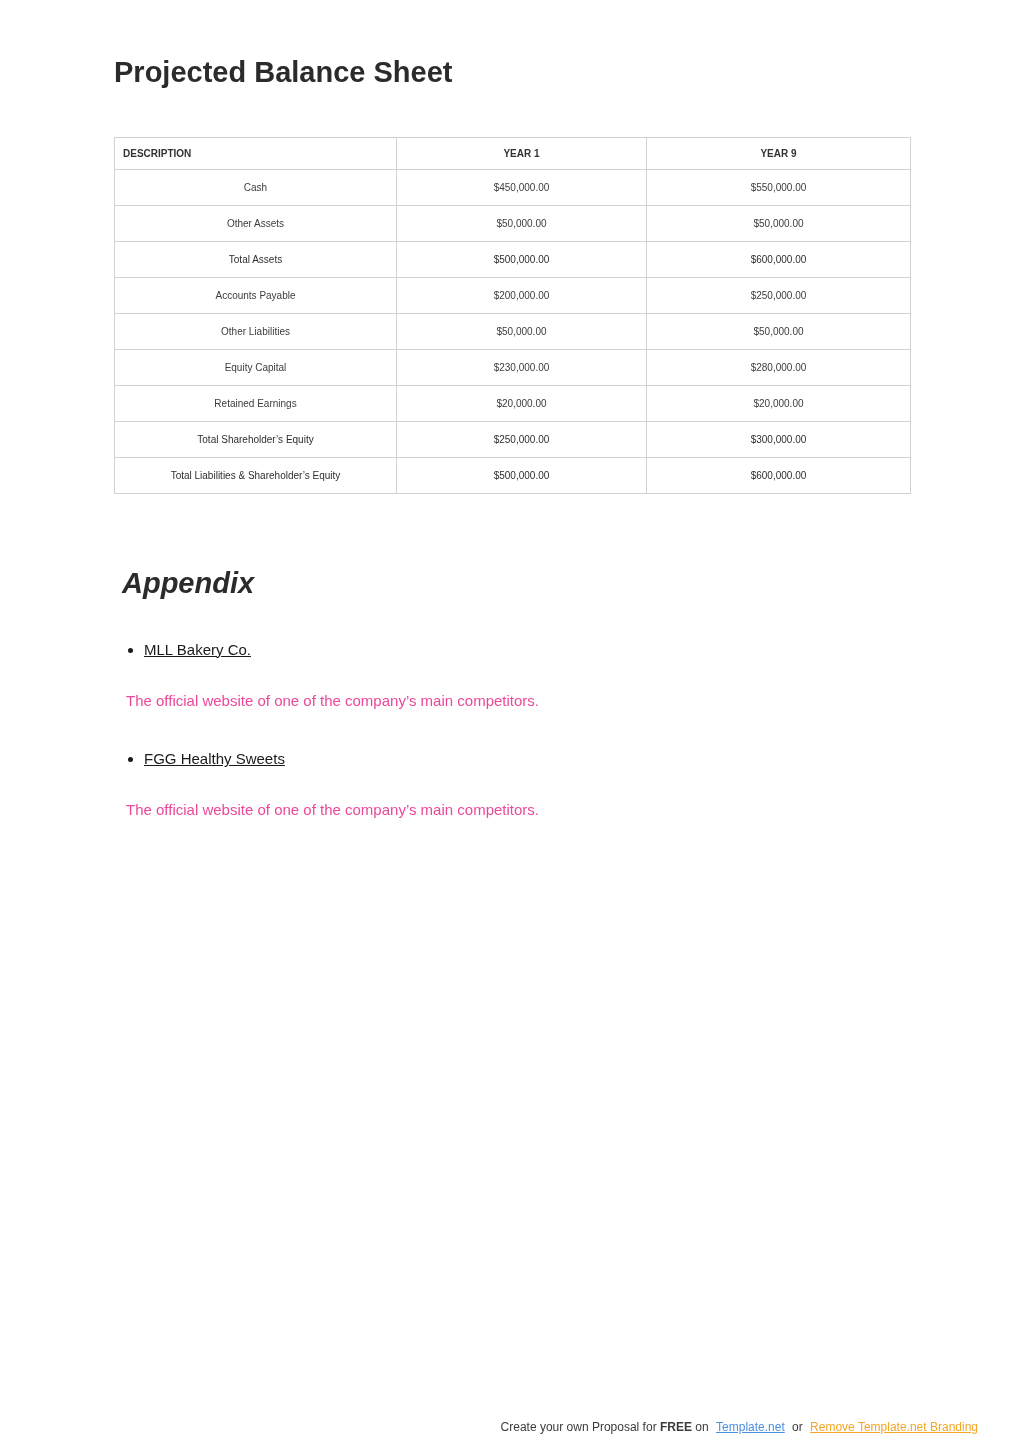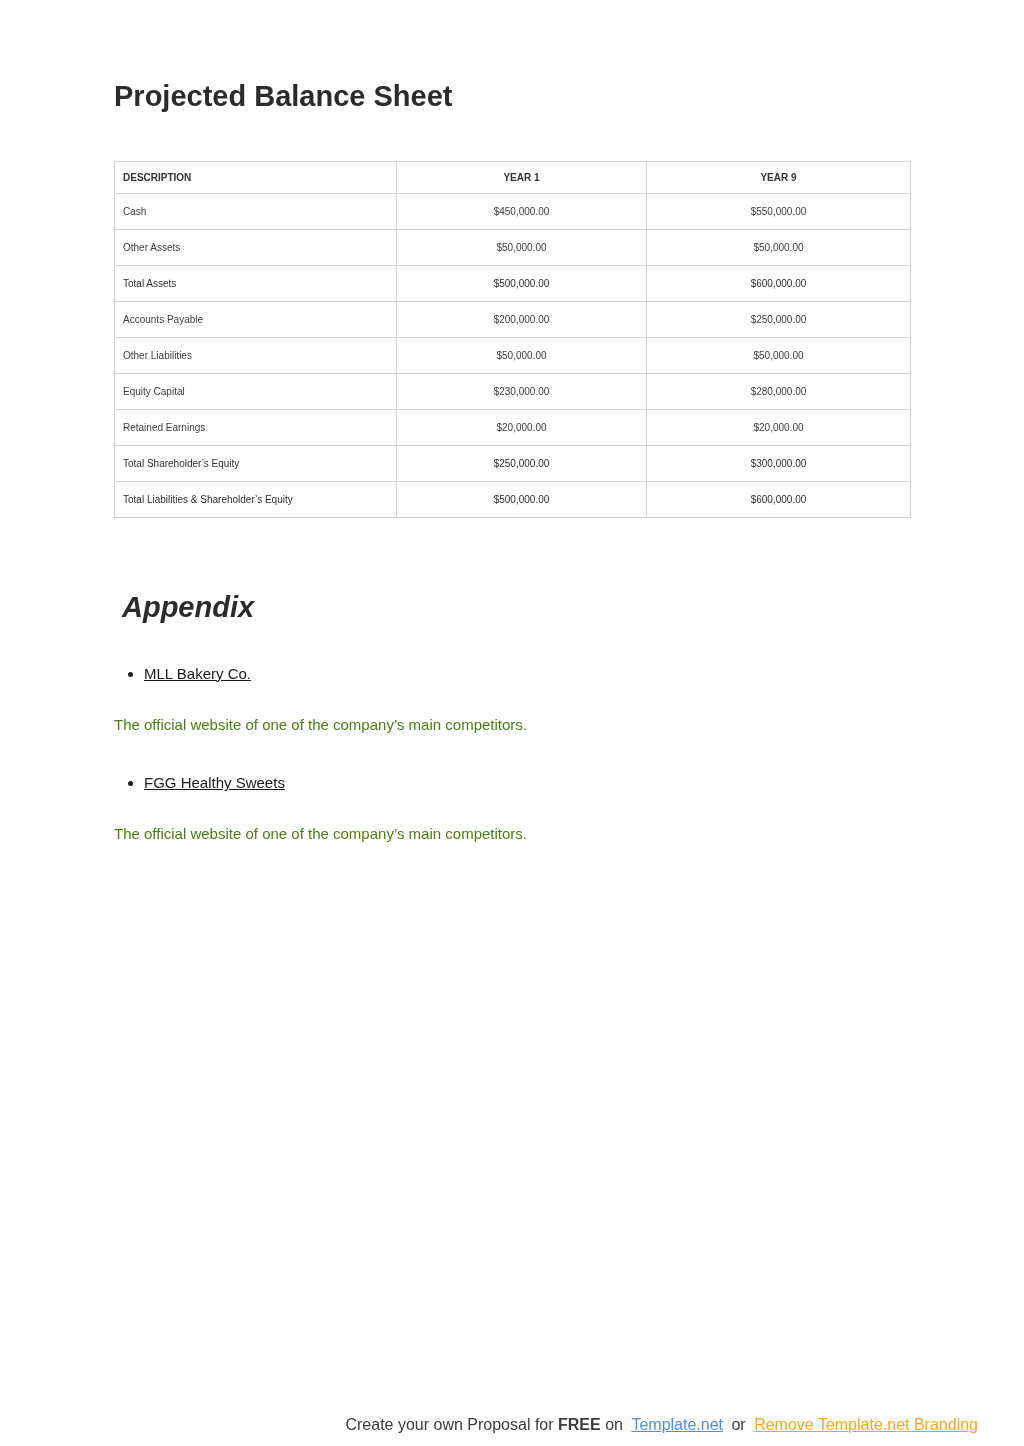--- a/index.html
+++ b/index.html
@@ -12,21 +12,21 @@
     position: relative;
     width: 1024px;
     height: 1446px;
     margin: 0 auto;
     background: #ffffff;
     padding: 0 114px;
     overflow: hidden;
   }
   .doc-title {
     margin: 0;
-    padding-top: 79px;
+    padding-top: 55px;
     font-size: 29px;
     line-height: 1.2;
     font-weight: 700;
     color: #2b2b2b;
   }
   table.balance {
     border-collapse: collapse;
     table-layout: fixed;
     width: 796px;
     margin-top: 47px;
@@ -37,21 +37,21 @@
     border: 1px solid #d2d2d2;
     padding: 0 8px;
     overflow: hidden;
     white-space: nowrap;
   }
   table.balance th { height: 32px; font-weight: 700; color: #333333; }
   table.balance td { height: 36px; }
   .col-desc  { width: 282px; text-align: left; padding-left: 6px; }
   .col-year1 { width: 250px; text-align: center; }
   .col-year2 { width: 264px; text-align: center; }
-  td.cell-label { text-align: left; padding-left: 6px; }
+  td.cell-label { text-align: center; padding-left: 6px; }
   td.cell-value { text-align: center; }
   tr.bold-row td { font-weight: 400; color: #2e2e2e; }
   .appendix-title {
     margin: 8px;
     padding-top: 64px;
     font-size: 29px;
     line-height: 1.2;
     font-weight: 700;
     color: #2b2b2b;
     font-style: italic;
@@ -65,30 +65,30 @@
     font-size: 15px;
     color: #1a1a1a;
   }
   .appendix-link {
     font-weight: 400;
     text-decoration: underline;
     color: #1a1a1a;
     cursor: pointer;
   }
   .appendix-desc {
-    margin: 33px 0 0 0;
+    margin: 33px 0 0 12px;
     font-size: 15px;
-    color: #4d7c0f;
+    color: #ec4899;
     line-height: 1.3;
   }
   .footer {
     position: absolute;
     bottom: 12px;
     right: 42px;
-    font-size: 16px;
+    font-size: 12px;
     color: #3c3c3c;
     white-space: nowrap;
   }
   .footer .free { font-weight: 700; }
   .footer a {
     text-decoration: underline;
     cursor: pointer;
     margin: 0 4px;
   }
 </style>

